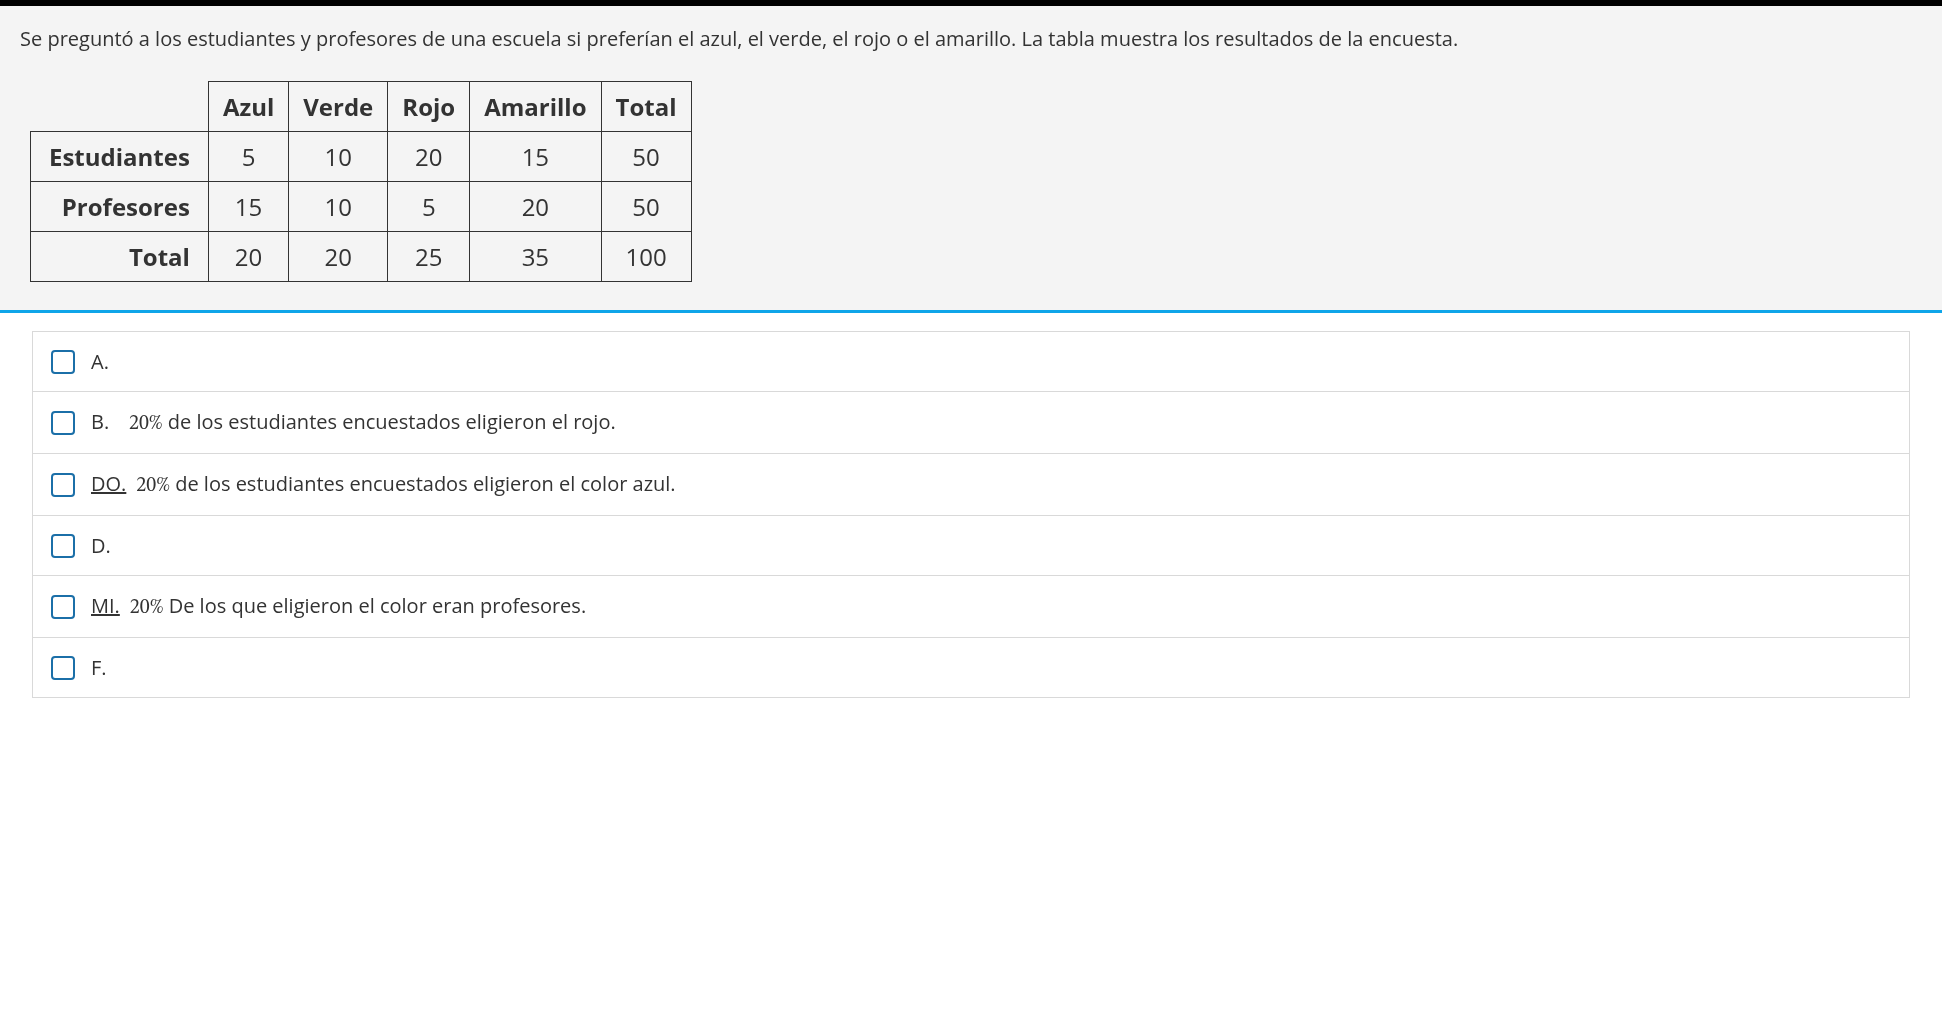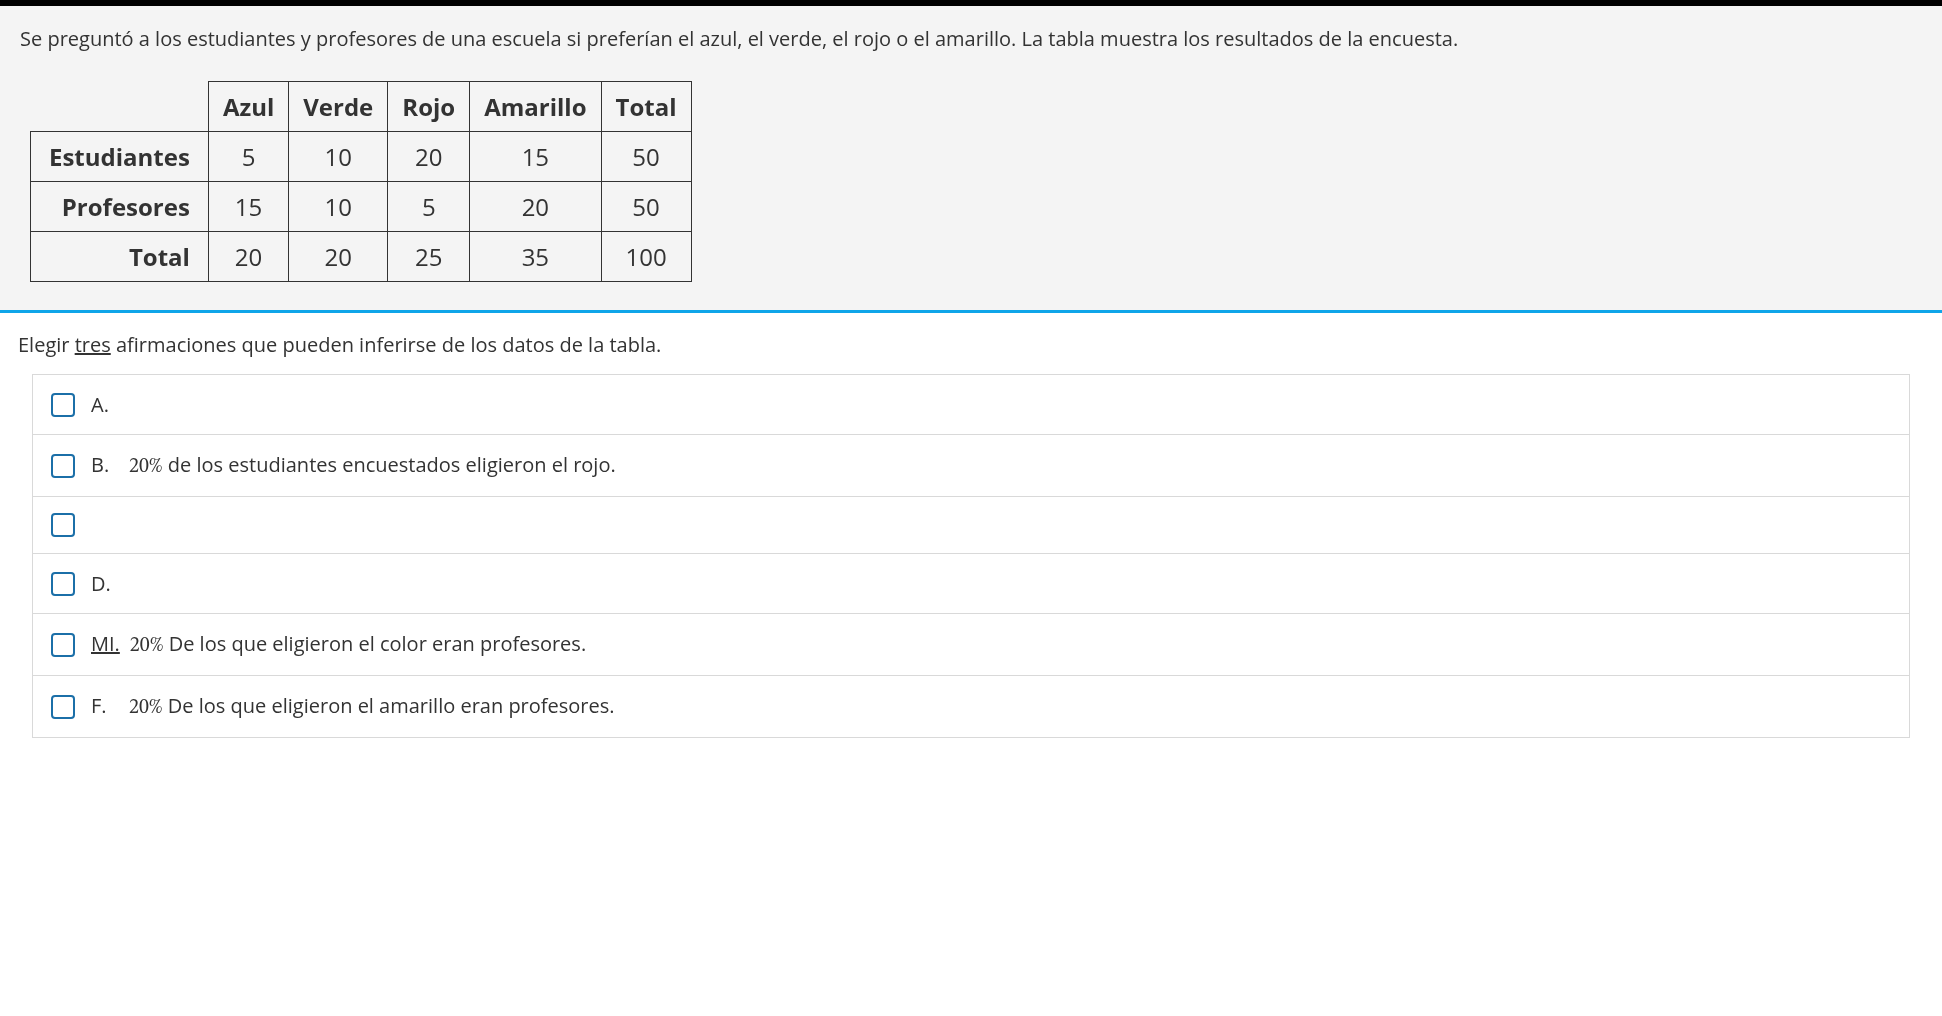--- a/index.html
+++ b/index.html
@@ -144,43 +144,44 @@
         <td>20</td>
         <td>25</td>
         <td>35</td>
         <td>100</td>
       </tr>
     </tbody>
   </table>
 </div>
 
 <div class="answer-area">
-  <p class="instruction">
-    <span>Elegir </span><span class="underline">tres</span><span> afirmaciones que pueden inferirse de los datos de la tabla.</span>
-  </p>
 
   <div class="options">
 
     <div class="option-row">
       <div class="checkbox"></div>
       <div class="opt-label">
         <span class="opt-letter">A.</span>
       </div>
     </div>
 
     <div class="option-row">
       <div class="checkbox"></div>
       <div class="opt-label">
         <span class="opt-letter">B.</span>
         <span class="opt-text"><span class="math">20%</span><span> de los estudiantes encuestados eligieron el rojo.</span></span>
       </div>
     </div>
 
     <div class="option-row">
       <div class="checkbox"></div>
+      <div class="opt-label">
+        <span class="opt-letter under">DO.</span>
+        <span class="opt-text"><span class="math">20%</span><span> de los estudiantes encuestados eligieron el color azul.</span></span>
+      </div>
     </div>
 
     <div class="option-row">
       <div class="checkbox"></div>
       <div class="opt-label">
         <span class="opt-letter">D.</span>
       </div>
     </div>
 
     <div class="option-row">
@@ -188,18 +189,17 @@
       <div class="opt-label">
         <span class="opt-letter under">MI.</span>
         <span class="opt-text"><span class="math">20%</span><span> De los que eligieron el color eran profesores.</span></span>
       </div>
     </div>
 
     <div class="option-row">
       <div class="checkbox"></div>
       <div class="opt-label">
         <span class="opt-letter">F.</span>
-        <span class="opt-text"><span class="math">20%</span><span> De los que eligieron el amarillo eran profesores.</span></span>
       </div>
     </div>
 
   </div>
 </div>
 
 </body></html>

